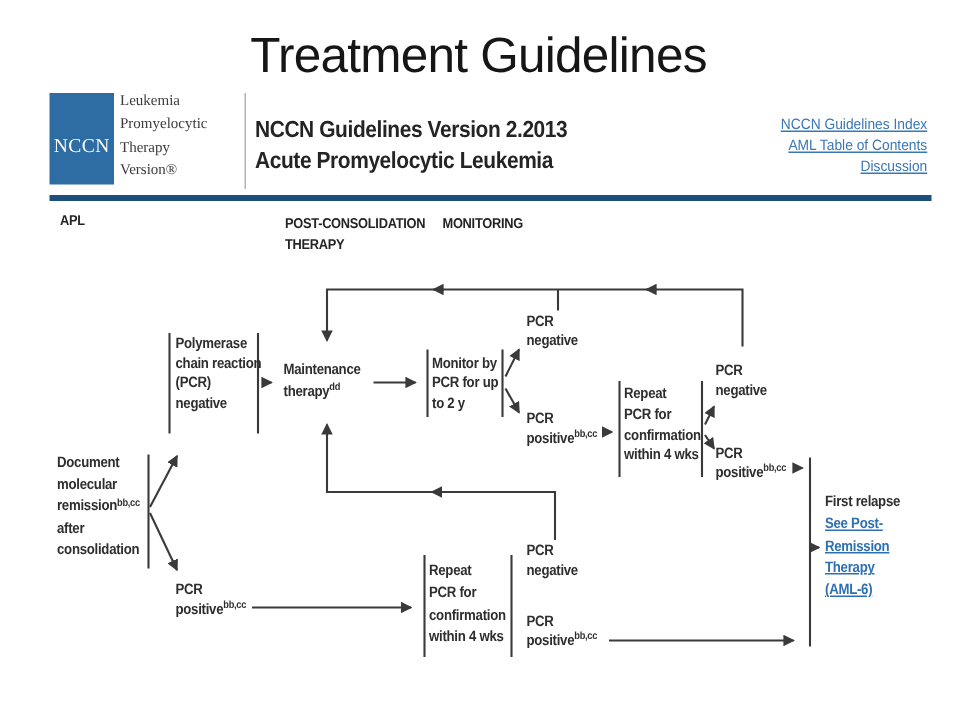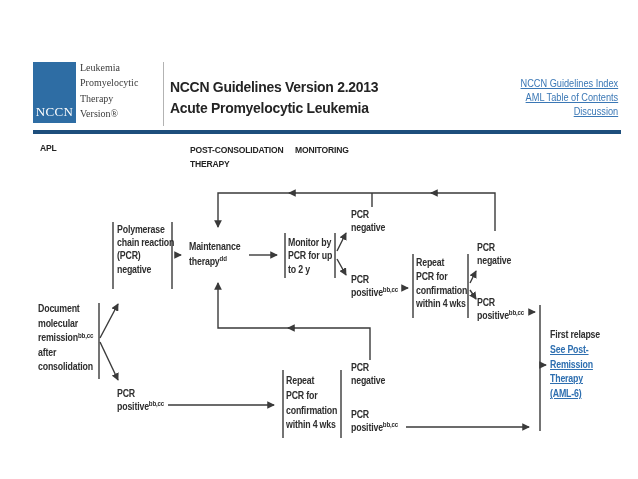--- a/index.html
+++ b/index.html
@@ -5,21 +5,21 @@
   html,body{margin:0;padding:0;background:#fff;}
   .canvas{position:relative;width:638px;height:479px;background:#ffffff;overflow:hidden;
           font-family:"Liberation Sans",sans-serif;}
   
   .slide-title{position:absolute;top:18px;left:0;width:100%;text-align:center;
                font-size:33px;font-weight:400;color:#161616;letter-spacing:-0.5px;}
   
   .logo-box{position:absolute;left:33px;top:62px;width:43px;height:61px;background:#2e6da4;
             display:flex;align-items:flex-end;justify-content:center;}
   .logo-abbr{font-family:"Liberation Serif",serif;color:#ffffff;font-size:13px;
-             letter-spacing:0.3px;margin-bottom:3px;}
+             letter-spacing:0.3px;margin-bottom:18px;}
   .org{position:absolute;left:80px;top:60px;font-family:"Liberation Serif",serif;
        font-size:10px;line-height:15.4px;color:#3b3b3b;}
   .hdr-divider{position:absolute;left:163px;top:62px;width:1px;height:64px;background:#b3b3b3;}
   .gl-title{position:absolute;left:170px;top:77px;font-weight:bold;font-size:15.5px;
             line-height:20.5px;color:#242424;letter-spacing:-0.3px;
             transform:scaleX(0.9);transform-origin:0 0;white-space:nowrap;}
   .hdr-links{position:absolute;right:20px;top:77px;text-align:right;font-size:10px;
              line-height:13.8px;color:#3a77b5;transform:scaleX(0.92);transform-origin:100% 0;
              white-space:nowrap;}
   .hdr-links div{text-decoration:underline;cursor:pointer;}
@@ -34,20 +34,21 @@
   .lh125{line-height:12.6px;} .lh138{line-height:13.8px;} .lh146{line-height:14.6px;}
   .lh148{line-height:14.8px;}
   .blue-link{color:#2e6fb0;text-decoration:underline;cursor:pointer;}
   .connectors{position:absolute;left:0;top:0;}
 </style>
 </head>
 <body>
 
 <div class="canvas">
 
+  <div class="slide-title">Treatment Guidelines</div>
 
   <div class="logo-box">
     <span class="logo-abbr">NCCN</span>
   </div>
   <div class="org">
     <div>Leukemia</div>
     <div>Promyelocytic</div>
     <div>Therapy</div>
     <div>Version®</div>
   </div>

